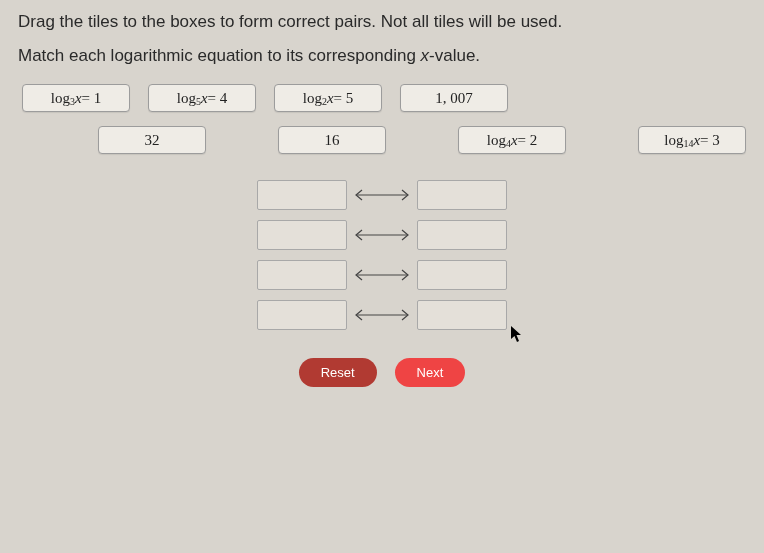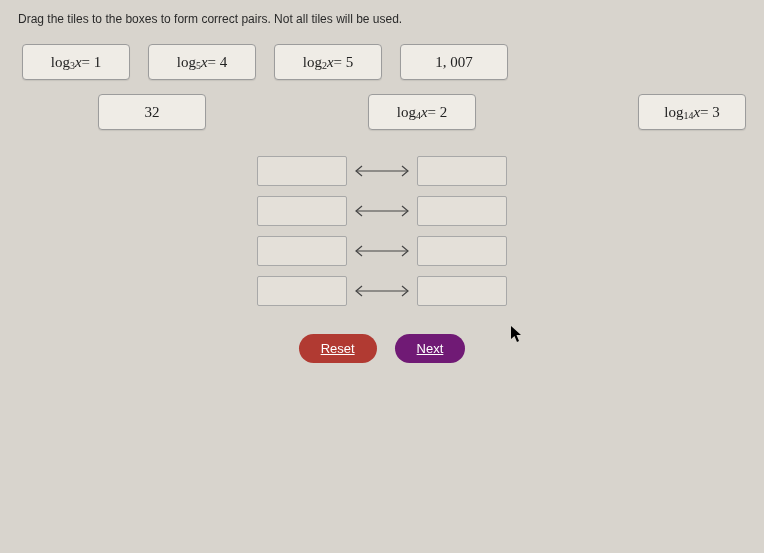--- a/index.html
+++ b/index.html
@@ -6,40 +6,40 @@
   body {
     width: 764px;
     height: 553px;
     background: #d8d4cd;
     font-family: Arial, Helvetica, sans-serif;
     font-size: 13px;
     color: #333;
     overflow: hidden;
     padding: 12px 18px;
   }
-  .instructions p { margin-bottom: 14px; font-size: 12px; color: #2a2a2a; }
+  .instructions p { margin-bottom: 14px; font-size: 17px; color: #2a2a2a; }
   .italic-x { font-style: italic; }
   .tiles {
     margin-top: 18px;
   }
   .tile-row {
     display: flex;
     gap: 18px;
     margin-bottom: 14px;
     justify-content: flex-start;
     padding-left: 4px;
   }
   .tile-row.row1 { gap: 18px; }
-  .tile-row.row2 { padding-left: 80px; gap: 72px; justify-content: space-between; }
+  .tile-row.row2 { padding-left: 80px; gap: 72px; }
   .tile {
     border: 1px solid #9c9c9c;
     background: #efece6;
     border-radius: 4px;
     min-width: 108px;
-    height: 36px;
+    height: 28px;
     display: flex;
     align-items: center;
     justify-content: center;
     font-family: "Times New Roman", serif;
     font-size: 15px;
     color: #222;
     cursor: move;
     box-shadow: 0 1px 1px rgba(0,0,0,0.08);
     padding: 0 10px;
   }
@@ -83,38 +83,40 @@
     gap: 18px;
   }
   .btn {
     border: none;
     border-radius: 16px;
     padding: 7px 22px;
     font-size: 13px;
     color: #fff;
     cursor: pointer;
     font-weight: 500;
-    text-decoration: underline;
   }
   .btn-reset { background: #b13a32; }
-  .btn-next { background: #701a75; }
+  .btn-next { background: #ef4444; }
   .cursor-overlay {
     position: absolute;
     left: 510px;
     top: 325px;
     font-size: 14px;
     color: #000;
     pointer-events: none;
   }
 </style>
 </head>
 <body>
 
 <div class="instructions">
   <p>Drag the tiles to the boxes to form correct pairs. Not all tiles will be used.</p>
+  <p>
+    <span>Match each logarithmic equation to its corresponding </span><span class="italic-x">x</span><span>-value.</span>
+  </p>
 </div>
 
 <div class="tiles">
   <div class="tile-row row1" id="row1">
       <div class="tile">
         <span>log</span>
         <span class="sub-sm">3</span>
         <span class="ital"> x</span>
         <span>  =  1</span>
       </div>
@@ -127,20 +129,21 @@
       <div class="tile">
         <span>log</span>
         <span class="sub-sm">2</span>
         <span class="ital"> x</span>
         <span>  =  5</span>
       </div>
       <div class="tile">1, 007</div>
     </div>
   <div class="tile-row row2" id="row2">
       <div class="tile">32</div>
+      <div class="tile">16</div>
       <div class="tile">
         <span>log</span>
         <span class="sub-sm">4</span>
         <span class="ital"> x</span>
         <span>  =  2</span>
       </div>
       <div class="tile">
         <span>log</span>
         <span class="sub-sm">14</span>
         <span class="ital"> x</span>

